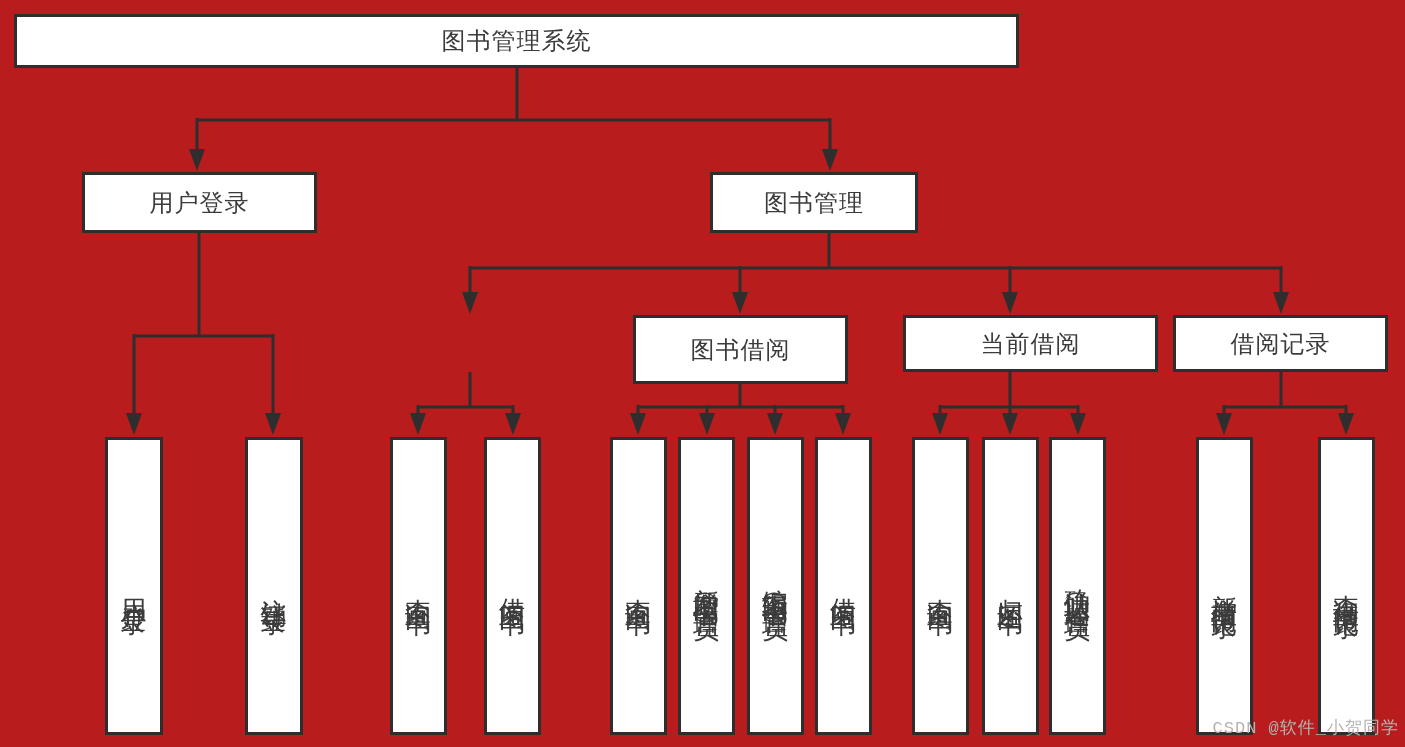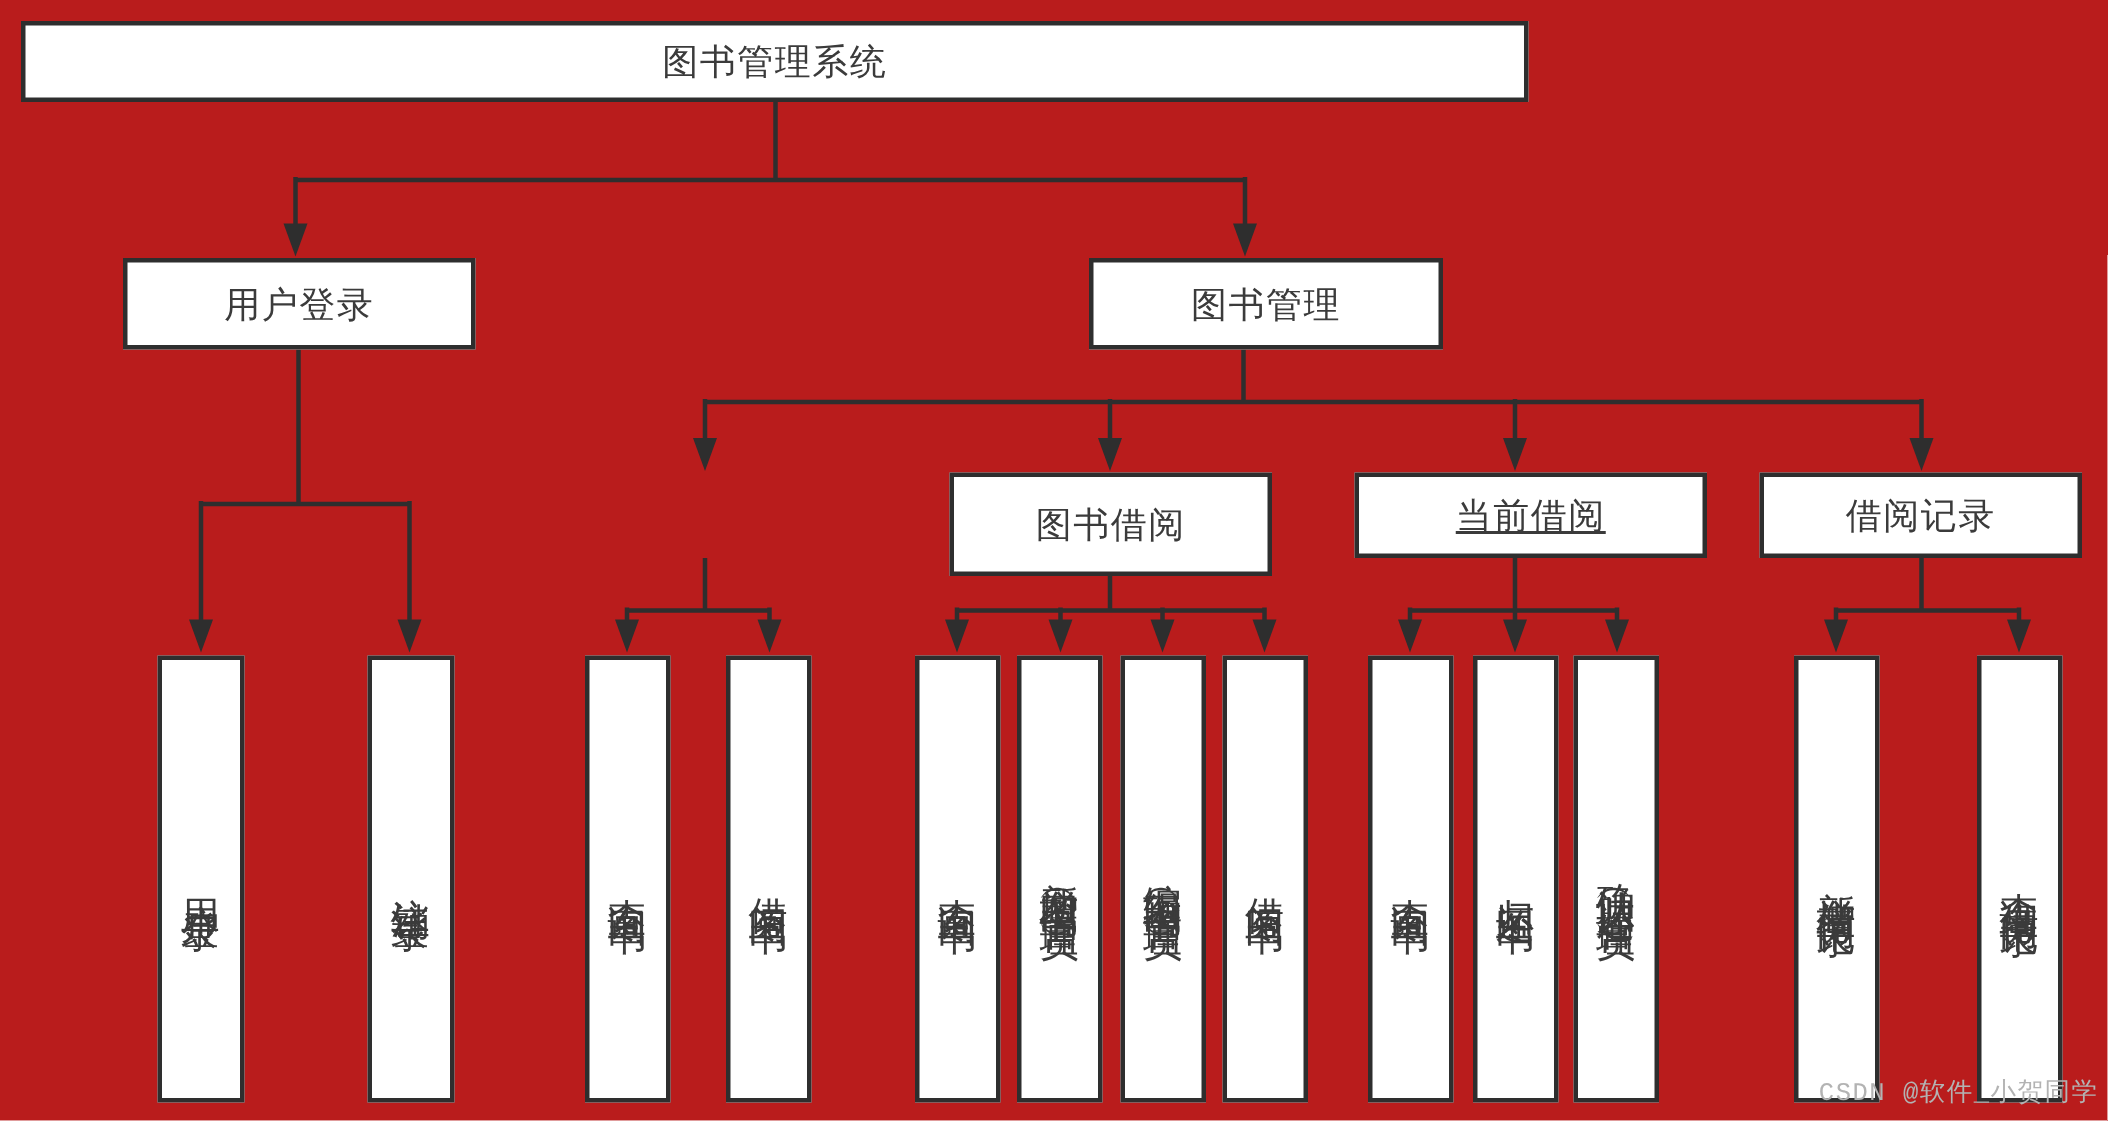--- a/index.html
+++ b/index.html
@@ -80,24 +80,24 @@
       <polygon points="1002,413 1018,413 1010,435"></polygon>
       <polygon points="1070,413 1086,413 1078,435"></polygon>
       <polygon points="1216,413 1232,413 1224,435"></polygon>
       <polygon points="1338,413 1354,413 1346,435"></polygon>
     </g>
   </svg>
 
   <div class="box h" style="left:14px; top:14px; width:1005px; height:54px;">图书管理系统</div>
 
   <div class="box h" style="left:82px; top:172px; width:235px; height:61px;">用户登录</div>
-  <div class="box h" style="left:726px; top:172px; width:236px; height:61px;font-family:Liberation Serif, serif;">图书管理</div>
+  <div class="box h" style="left:710px; top:172px; width:208px; height:61px;font-family:Liberation Serif, serif;">图书管理</div>
 
   <div class="box h" style="left:633px; top:315px; width:215px; height:69px;">图书借阅</div>
-  <div class="box h" style="left:903px; top:315px; width:235px; height:57px;text-decoration:underline;">当前借阅</div>
+  <div class="box h" style="left:903px; top:315px; width:255px; height:57px;">当前借阅</div>
   <div class="box h" style="left:1173px; top:315px; width:215px; height:57px;">借阅记录</div>
 
   <div class="box v" style="left:105px; top:437px; width:58px; height:298px;">用户登录</div>
   <div class="box v" style="left:245px; top:437px; width:58px; height:298px;">注销登录</div>
 
   <div class="box v" style="left:390px; top:437px; width:57px; height:298px;">查询图书</div>
   <div class="box v" style="left:484px; top:437px; width:57px; height:298px;">借阅图书</div>
 
   <div class="box v" style="left:610px; top:437px; width:57px; height:298px;">查询图书</div>
   <div class="box v" style="left:678px; top:437px; width:57px; height:298px;">新增图书（管理员）</div>

